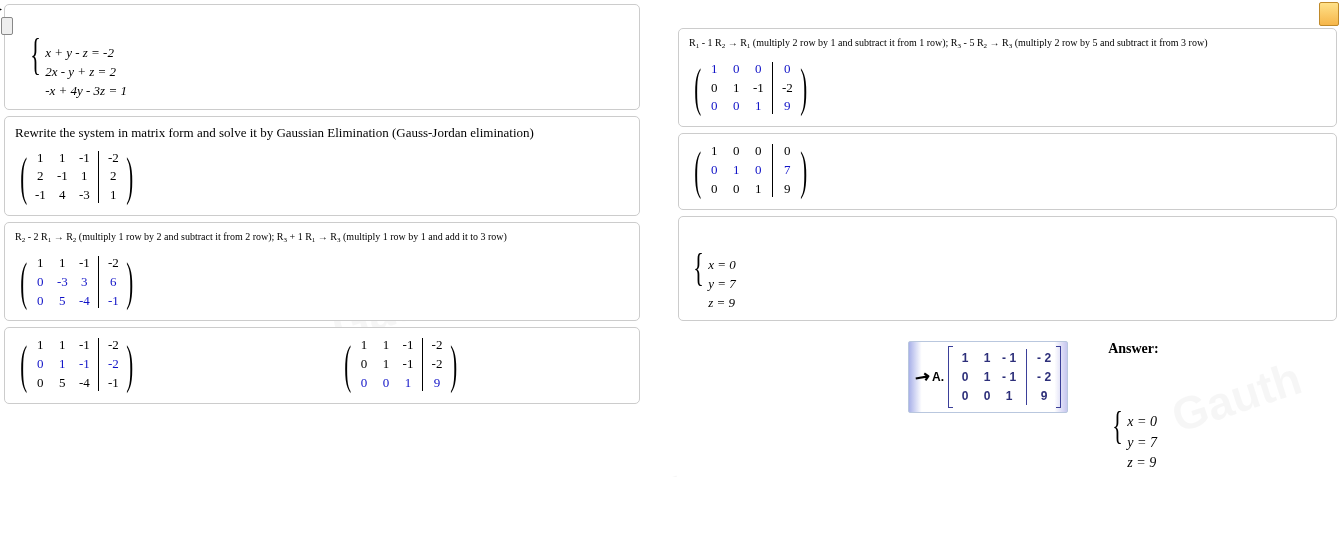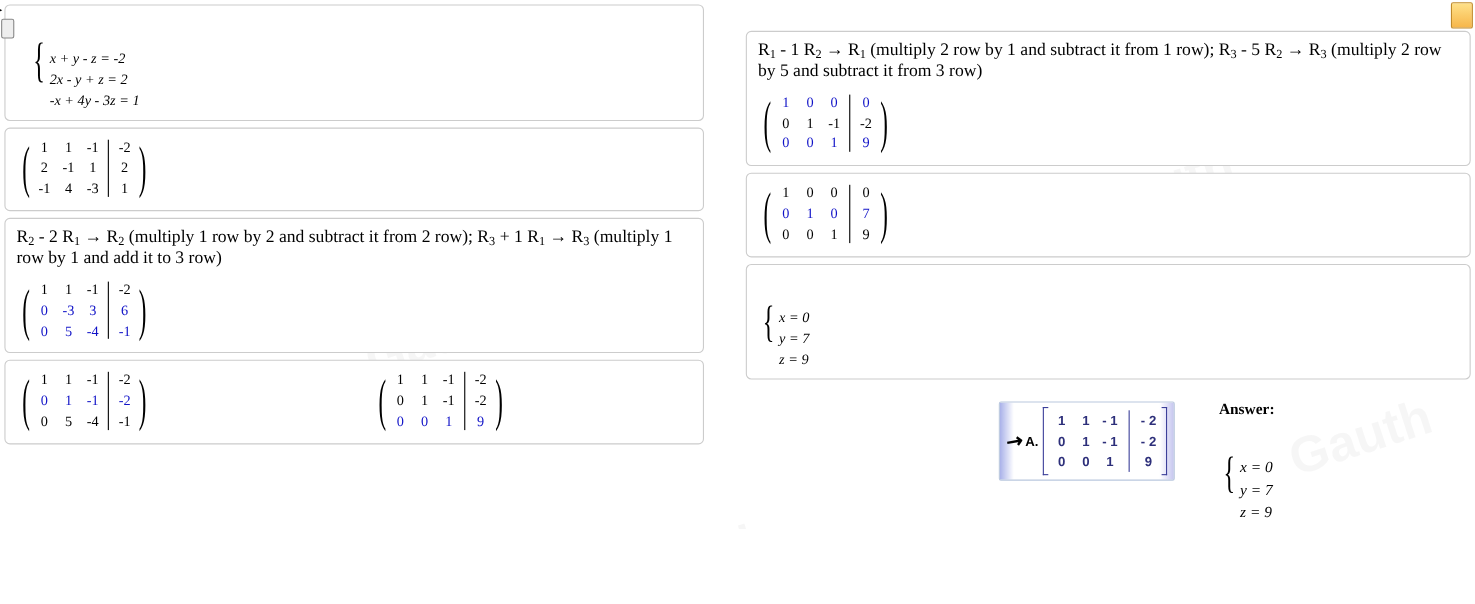--- a/index.html
+++ b/index.html
@@ -40,21 +40,21 @@
     font-size: 40px;
     line-height: 0.7;
     font-family: serif;
     transform: scaleX(0.55);
     margin-right: -3px;
   }
   .sys-lines { display: flex; flex-direction: column; line-height: 1.45; margin-top: 33px; }
   .eq { font-style: italic; }
   .tp { position: absolute; top: -2px; left: -8px; font-size: 10px; }
   .txt { margin: 2px 0 6px 0; }
-  .row-op { margin: 2px 0 8px 0; font-size: 16px; }
+  .row-op { margin: 2px 0 8px 0; font-size: 10px; }
   sub { font-size: 0.7em; vertical-align: -0.25em; }
   .matrix {
     display: inline-flex;
     align-items: center;
     margin: 2px 0;
   }
   .paren {
     font-family: serif;
     transform: scaleX(0.4);
     line-height: 0.6;
@@ -122,21 +122,21 @@
   .bm-body {
     display: flex;
     gap: 8px;
     padding: 3px 5px;
     color: #2d2f7a;
     font-weight: bold;
   }
   .bm-col { display: flex; flex-direction: column; align-items: center; line-height: 1.55; }
   .bm-col span { display: block; min-width: 14px; text-align: center; white-space: nowrap; }
   .answer-block { font-size: 14px; }
-  .answer-title { font-weight: bold; margin-bottom: 2px; }
+  .answer-title { font-weight: bold; margin-bottom: 22px; }
   .dev-icon {
     position: absolute;
     right: 2px;
     top: 2px;
     width: 20px;
     height: 24px;
     background: linear-gradient(#ffe189, #f6b64a);
     border: 1px solid #c08a2a;
     border-radius: 2px;
   }
@@ -177,20 +177,21 @@
         <span class="brace-left">{</span>
         <div class="sys-lines">
           <span class="eq">x + y - z = -2</span>
           <span class="eq">2x - y + z = 2</span>
           <span class="eq">-x + 4y - 3z = 1</span>
         </div>
       </div>
     </div>
 
     <div class="card">
+      <div class="txt">Rewrite the system in matrix form and solve it by Gaussian Elimination (Gauss-Jordan elimination)</div>
       <div class="matrix">
         <span class="paren paren-3">(</span>
         <div class="m-body">
           <div class="m-cols">
               <div class="m-col">
                 <span>1</span>
                 <span>2</span>
                 <span>-1</span>
               </div>
               <div class="m-col">

